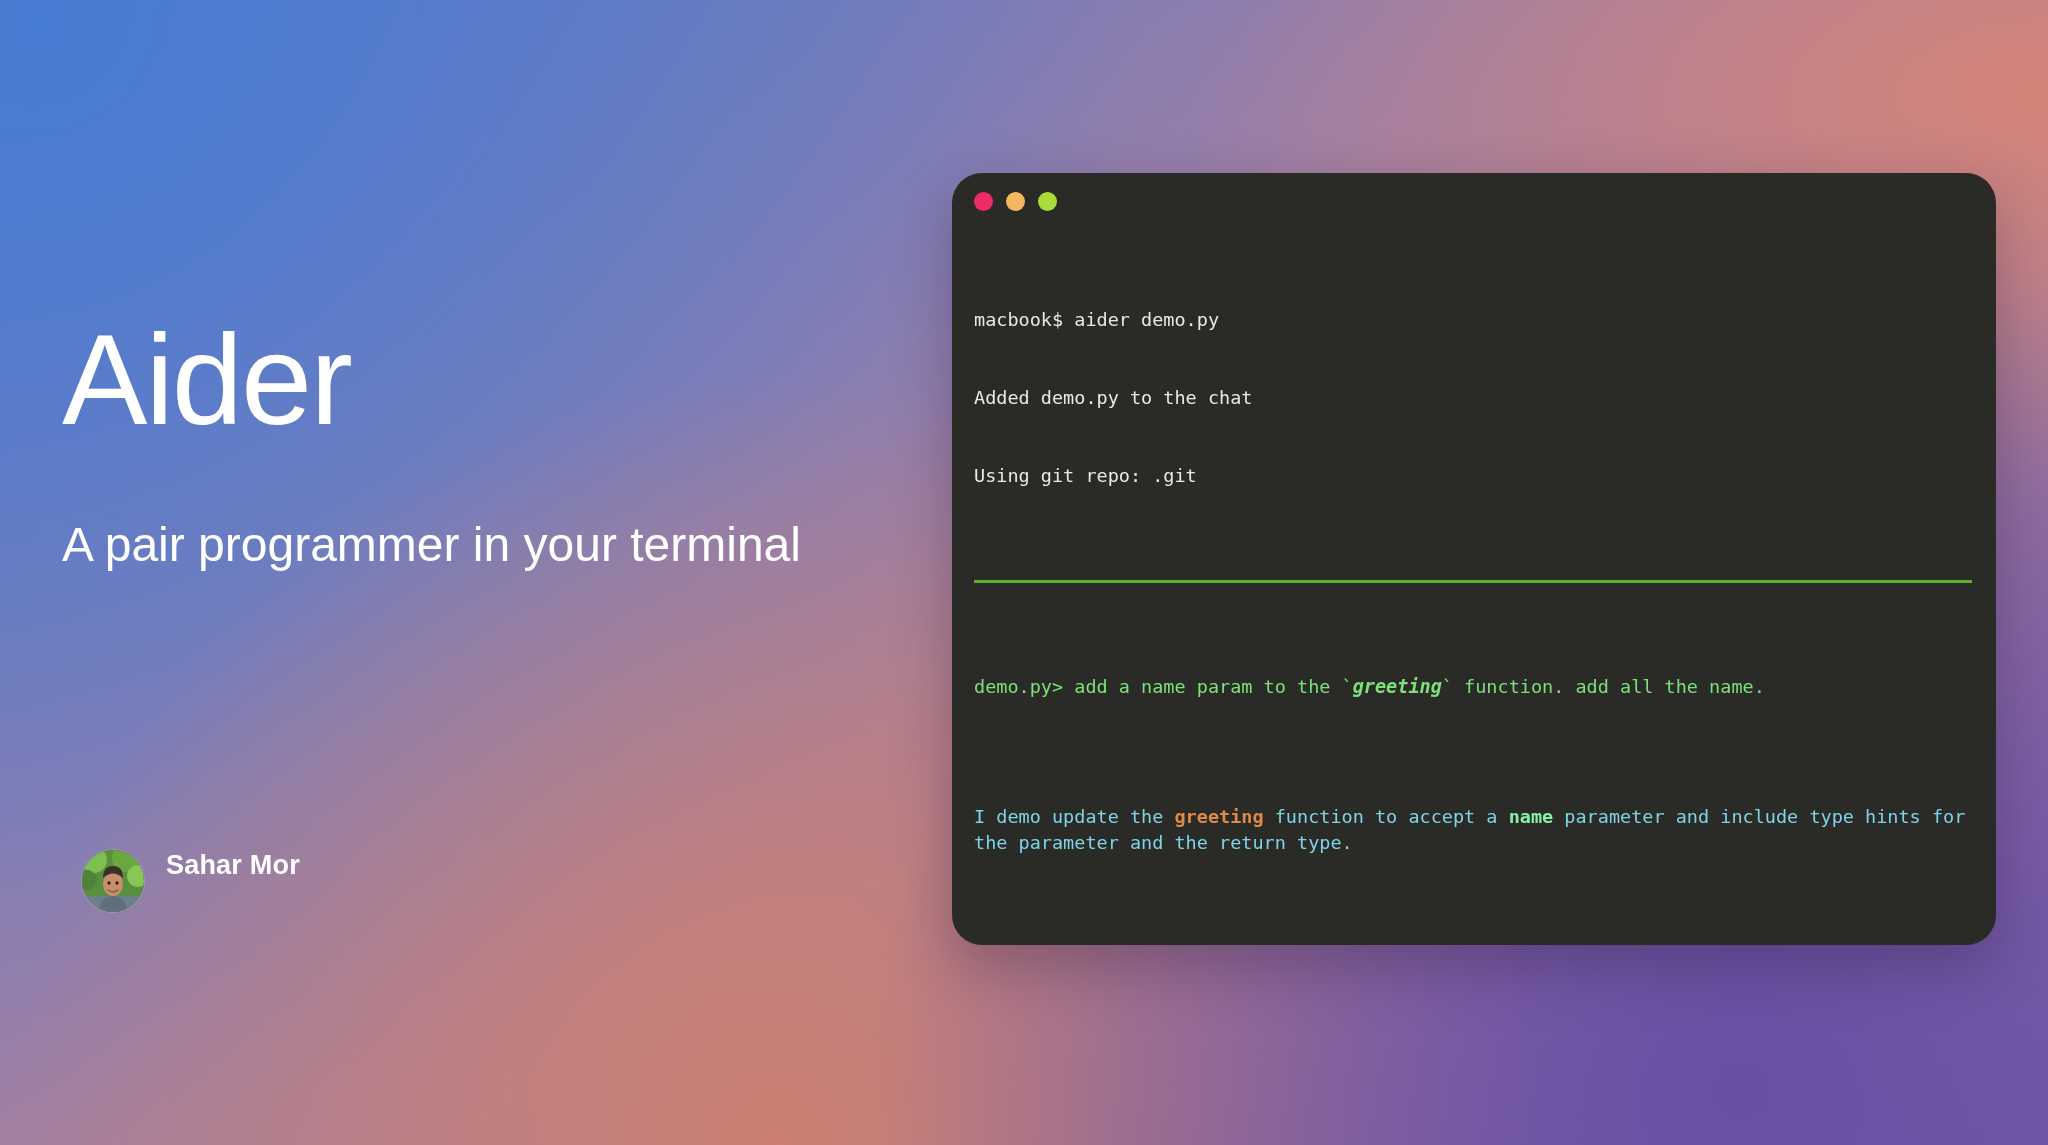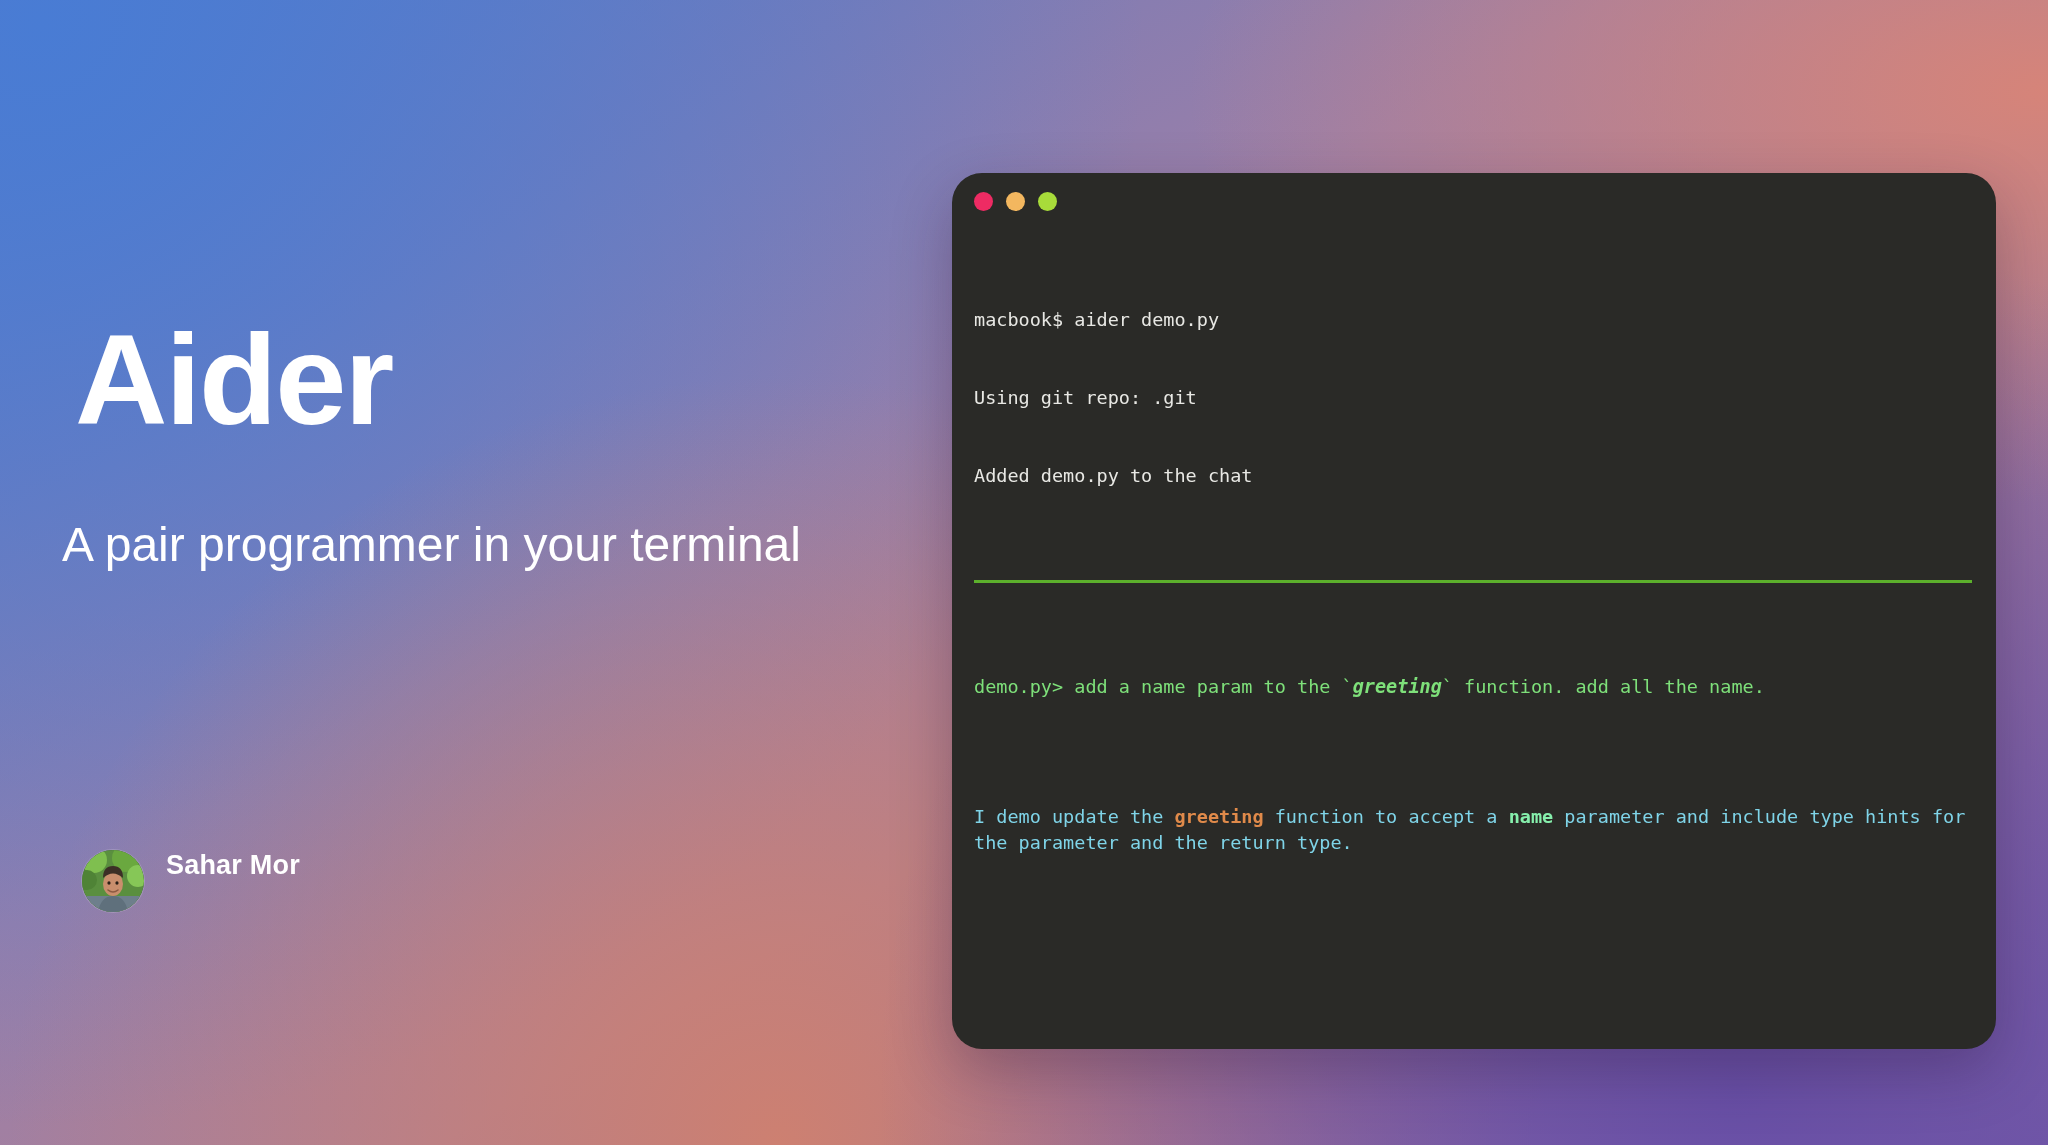--- a/index.html
+++ b/index.html
@@ -33,23 +33,23 @@
     position: absolute;
     left: 62px;
     top: 0;
     width: 760px;
     height: 100%;
   }
 
   .hero-title {
     position: absolute;
     top: 316px;
-    left: 13px;
+    left: 0;
     font-size: 128px;
-    font-weight: bold;
+    font-weight: normal;
     color: #ffffff;
     letter-spacing: -2px;
     line-height: 1;
   }
 
   .hero-subtitle {
     position: absolute;
     top: 512px;
     left: 0;
     width: 760px;
@@ -86,21 +86,21 @@
     color: #ffffff;
     letter-spacing: .2px;
   }
 
   
   .terminal {
     position: absolute;
     left: 952px;
     top: 173px;
     width: 1044px;
-    height: 876px;
+    height: 772px;
     background: #2a2a27;
     border-radius: 30px;
     box-shadow: 0 22px 60px rgba(40,20,50,0.30);
     overflow: hidden;
   }
 
   .titlebar {
     height: 56px;
     display: flex;
     align-items: center;
@@ -182,22 +182,22 @@
 
   <div class="titlebar">
     <span class="dot" id="dot0" style="background: rgb(238, 43, 99);"></span>
     <span class="dot" id="dot1" style="background: rgb(243, 183, 95);"></span>
     <span class="dot" id="dot2" style="background: rgb(168, 220, 58);"></span>
   </div>
 
   <div class="term-body">
 
     <div class="boot-line">macbook$ aider demo.py</div>
+    <div class="boot-line">Added demo.py to the chat</div>
     <div class="boot-line">Using git repo: .git</div>
-    <div class="boot-line">Added demo.py to the chat</div>
 
     <hr class="rule">
 
     <div class="prompt-line"><span>demo.py&gt; </span><span>add a name param to the `</span><span class="prompt-code">greeting</span><span>` function. add all the name.</span></div>
 
     <div class="assistant"><span>I demo update the </span><span class="inline-code">greeting</span><span> function to accept a </span><span class="inline-code-b">name</span><span> parameter and include type hints for the parameter and the return type.</span></div>
 
     
     
 

